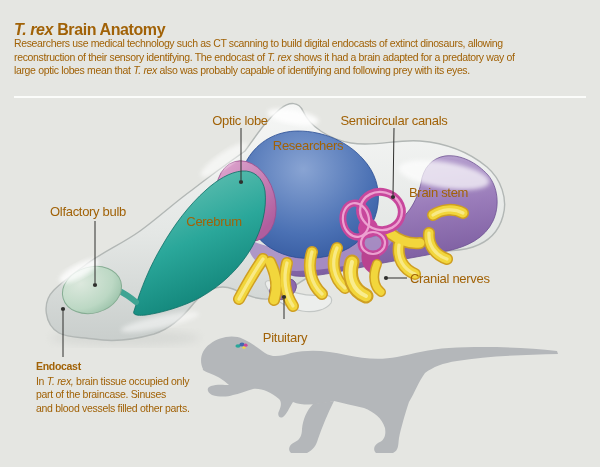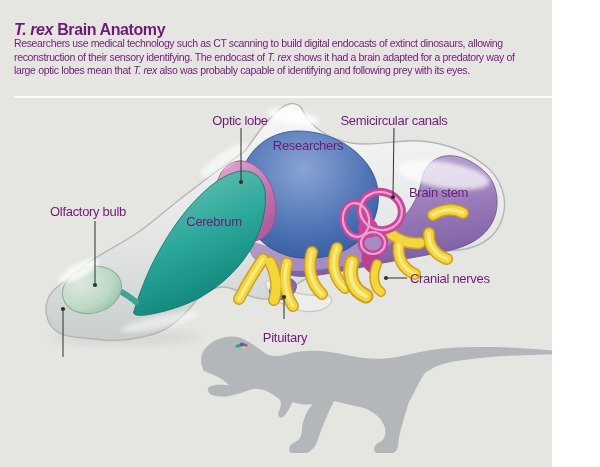--- a/index.html
+++ b/index.html
@@ -1,22 +1,22 @@
 <!DOCTYPE html>
 <html><head>
 <meta charset="utf-8">
 <style>
   html,body{margin:0;padding:0;}
   #stage{
     position:relative;
-    width:552px;height:467px;
+    width:600px;height:467px;
     background:#e5e6e2;
     overflow:hidden;
     font-family:"Liberation Sans","DejaVu Sans",sans-serif;
-    color:#701a75;
+    color:#a16207;
   }
   i{font-style:italic;}
   
   .title{
     position:absolute;left:14px;top:10px;
     font-size:16px;font-weight:bold;letter-spacing:-0.4px;
     white-space:nowrap;
   }
   .intro{
     position:absolute;left:14px;top:37px;
@@ -324,14 +324,20 @@
 
   <div class="lbl center" id="lbl-optic">Optic lobe</div>
   <div class="lbl center" id="lbl-semi">Semicircular canals</div>
   <div class="lbl center" id="lbl-cerebellum">Researchers</div>
   <div class="lbl" id="lbl-brainstem">Brain stem</div>
   <div class="lbl center" id="lbl-cerebrum">Cerebrum</div>
   <div class="lbl center" id="lbl-olfactory">Olfactory bulb</div>
   <div class="lbl" id="lbl-cranial">Cranial nerves</div>
   <div class="lbl center" id="lbl-pituitary">Pituitary</div>
 
+  <div class="note">
+    <div class="note-title">Endocast</div>
+    <div><span>In </span><i>T. rex,</i><span> brain tissue occupied only</span></div>
+    <div><span>part of the braincase. Sinuses</span></div>
+    <div><span>and blood vessels filled other parts.</span></div>
+  </div>
 
 </div>
 
 </body></html>

